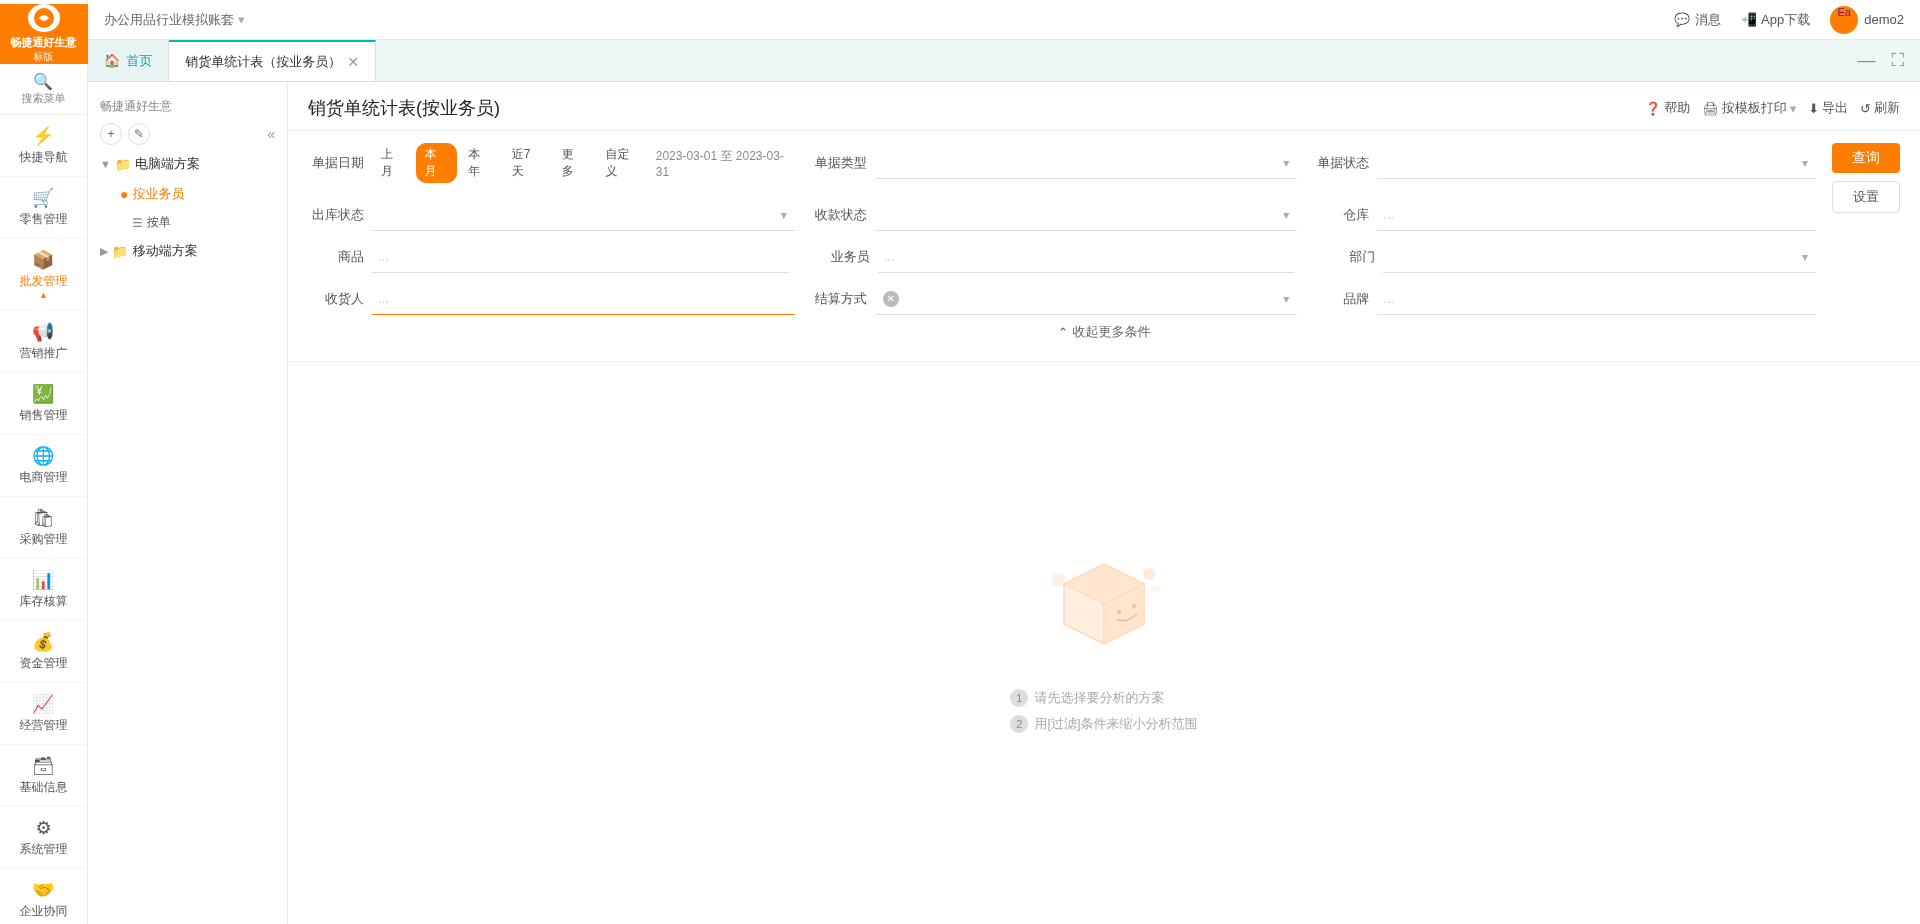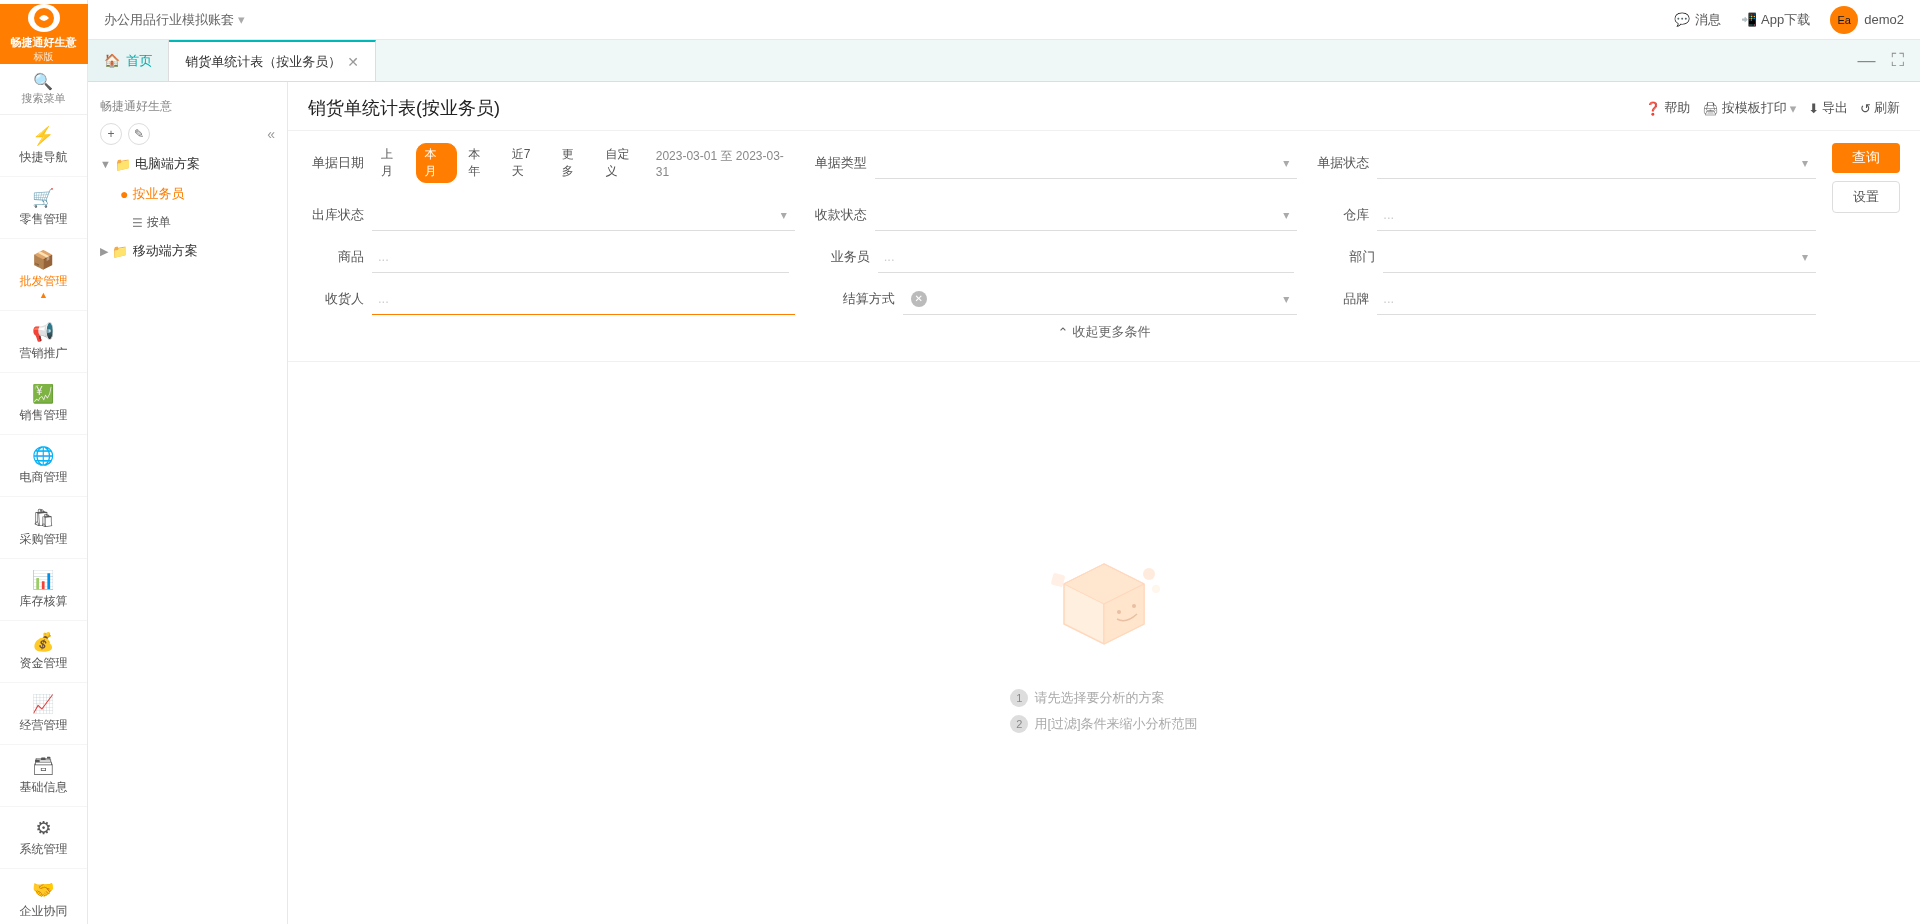--- a/index.html
+++ b/index.html
@@ -18,21 +18,21 @@
 
     
     .main-area { flex: 1; display: flex; flex-direction: column; overflow: hidden; }
 
     
     .topbar { height: 40px; background: #fff; border-bottom: 1px solid #e8e8e8; display: flex; align-items: center; padding: 0 16px; gap: 12px; }
     .topbar-breadcrumb { font-size: 13px; color: #666; display: flex; align-items: center; gap: 4px; }
     .topbar-right { margin-left: auto; display: flex; align-items: center; gap: 20px; font-size: 13px; color: #555; }
     .topbar-right .topbar-item { display: flex; align-items: center; gap: 4px; cursor: pointer; }
     .topbar-user { display: flex; align-items: center; gap: 6px; cursor: pointer; }
-    .topbar-avatar { width: 28px; height: 28px; border-radius: 50%; background: #ff7d00; display: flex; align-items: center; justify-content: center; color: #0f172a; font-size: 12px; overflow: hidden; }
+    .topbar-avatar { width: 28px; height: 28px; border-radius: 50%; background: #ff7d00; display: flex; justify-content: center; color: #701a75; font-size: 12px; overflow: hidden; }
 
     
     .tabbar { height: 42px; background: #f0f7f7; border-bottom: 1px solid #ddd; display: flex; align-items: stretch; }
     .tab-item { display: flex; align-items: center; padding: 0 16px; cursor: pointer; font-size: 13px; color: #666; border-right: 1px solid #ddd; gap: 6px; }
     .tab-item.home { background: #e8f4f4; color: #00a9a9; }
     .tab-item.active { background: #fff; color: #333; border-top: 2px solid #00b8b8; }
     .tab-close { font-size: 14px; color: #999; cursor: pointer; }
     .tab-right-btns { margin-left: auto; display: flex; align-items: center; padding-right: 12px; gap: 8px; }
     .tab-right-btn { font-size: 18px; color: #888; cursor: pointer; padding: 4px; }
 
@@ -352,21 +352,21 @@
             <div style="display:grid;grid-template-columns:1fr 1fr 1fr;gap:0;">
 
               <div style="display:flex;align-items:center;gap:8px;padding-right:16px;">
                 <span style="font-size:13px;color:#555;white-space:nowrap;min-width:56px;text-align:right;">收货人</span>
                 <div style="flex:1;border-bottom:1.5px solid #ff7d00;height:32px;display:flex;align-items:center;padding:0 6px;">
                   <span style="color:#ccc;">...</span>
                 </div>
               </div>
 
               <div style="display:flex;align-items:center;gap:8px;padding-right:16px;">
-                <span style="font-size:13px;color:#555;white-space:nowrap;min-width:56px;text-align:right;margin-left:28px;">结算方式</span>
+                <span style="font-size:13px;color:#555;white-space:nowrap;min-width:56px;text-align:right;">结算方式</span>
                 <div class="filter-select" style="flex:1;border-bottom:1px solid #ddd;">
                   <span style="display:inline-flex;align-items:center;justify-content:center;width:16px;height:16px;border-radius:50%;background:#bbb;color:#fff;font-size:10px;cursor:pointer;margin-right:4px;">✕</span>
                   <span style="color:#ccc;font-size:13px;flex:1;"></span>
                   <span class="filter-select-arrow">▾</span>
                 </div>
               </div>
 
               <div style="display:flex;align-items:center;gap:8px;">
                 <span style="font-size:13px;color:#555;white-space:nowrap;min-width:56px;text-align:right;">品牌</span>
                 <div style="flex:1;border-bottom:1px solid #ddd;height:32px;display:flex;align-items:center;padding:0 6px;">

